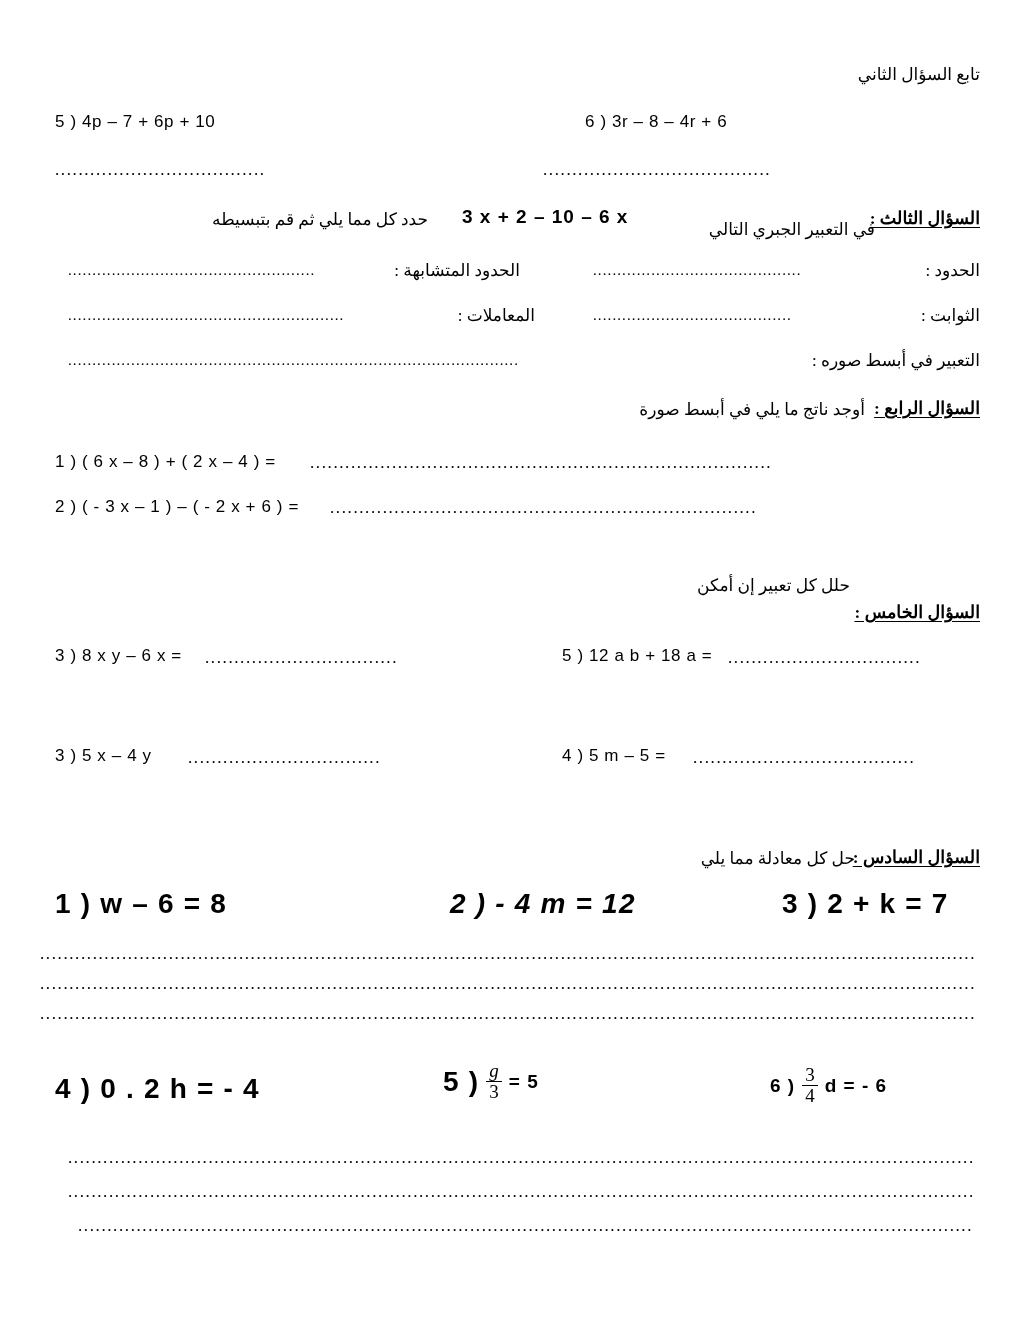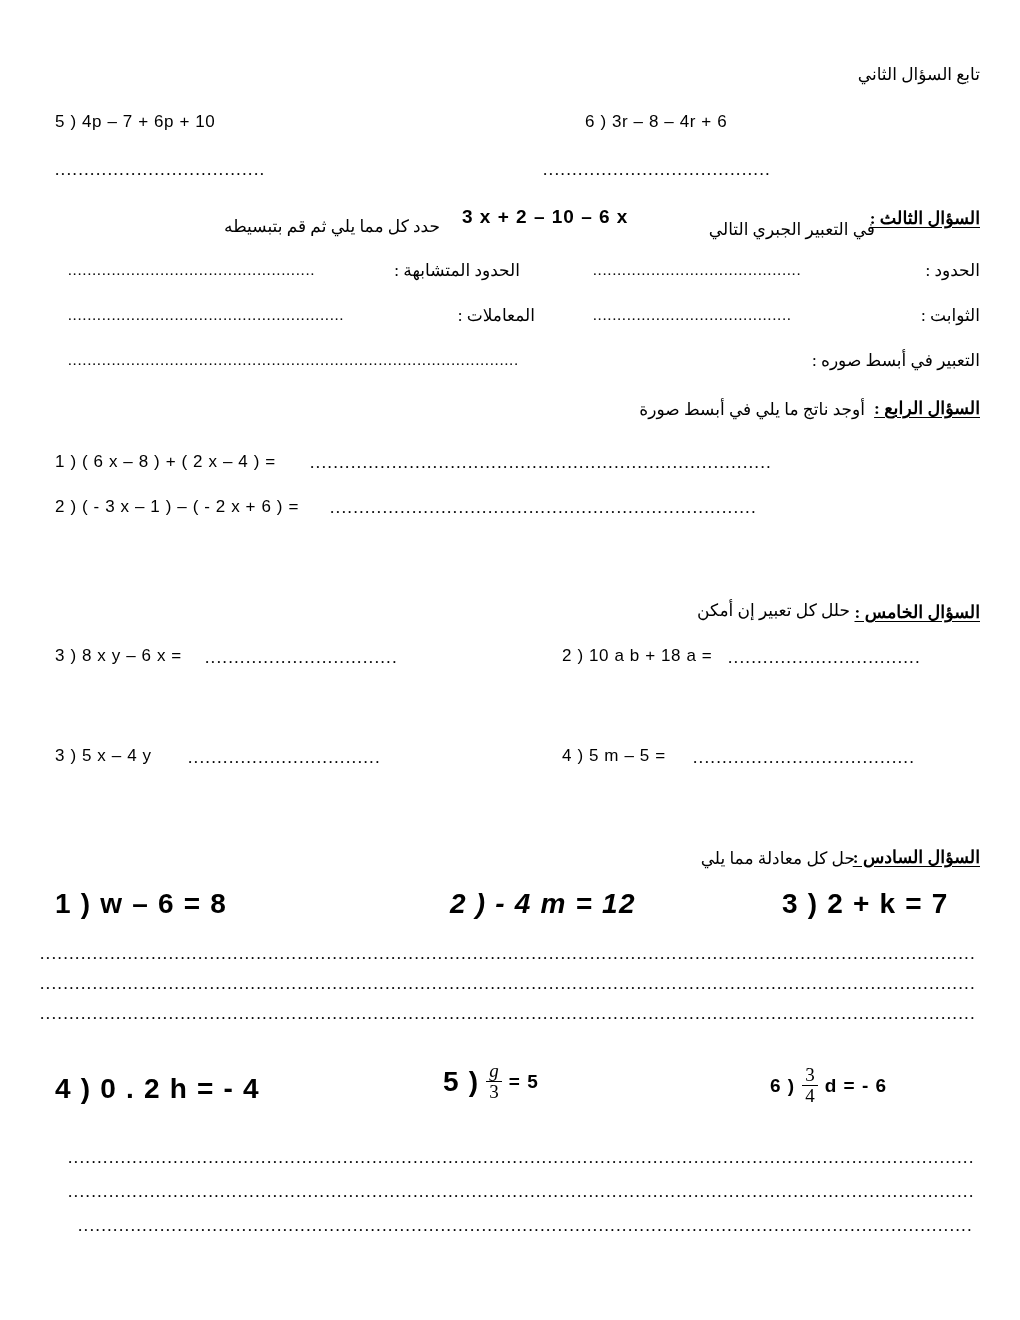--- a/index.html
+++ b/index.html
@@ -129,21 +129,21 @@
   <div class="dots" style="top:160px; left:55px; width:235px;">....................................</div>
 
   <div class="dots" style="top:160px; left:543px; width:270px;">.......................................</div>
 
   <div class="abs q-head" style="top:208px; right:40px;">السؤال الثالث :</div>
 
   <div class="abs ar" style="top:209px; right:145px;margin-top:10px;">في التعبير الجبري التالي</div>
 
   <div class="abs math-b" style="top:206px; left:462px;">3 x + 2 – 10 – 6 x</div>
 
-  <div class="abs ar" style="top:209px; right:580px;margin-top:7px;">حدد كل مما يلي ثم قم  بتبسيطه</div>
+  <div class="abs ar" style="top:209px; right:592px;">حدد كل مما يلي ثم قم  بتبسيطه</div>
 
   <div class="abs ar" style="top:260px; right:40px;">الحدود :</div>
   <div class="dots-thin" style="top:262px; left:593px; width:315px;">...........................................</div>
 
   <div class="abs ar" style="top:260px; right:500px;">الحدود المتشابهة :</div>
   <div class="dots-thin" style="top:262px; left:68px; width:370px;">...................................................</div>
 
   <div class="abs ar" style="top:305px; right:40px;">الثوابت :</div>
   <div class="dots-thin" style="top:307px; left:593px; width:315px;">.........................................</div>
 
@@ -156,26 +156,26 @@
   <div class="abs q-head" style="top:398px; right:40px;">السؤال الرابع :</div>
   <div class="abs ar" style="top:399px; right:155px;">أوجد ناتج ما يلي في أبسط صورة</div>
 
   <div class="abs math" style="top:452px; left:55px;">1 ) ( 6 x – 8 ) + ( 2 x – 4 )  =</div>
   <div class="dots" style="top:453px; left:310px; width:595px;">...............................................................................</div>
 
   <div class="abs math" style="top:497px; left:55px;">2 ) ( - 3 x – 1 ) – ( - 2 x + 6 ) =</div>
   <div class="dots" style="top:498px; left:330px; width:562px;">.........................................................................</div>
 
   <div class="abs q-head" style="top:602px; right:40px;">السؤال الخامس :</div>
-  <div class="abs ar" style="top:600px; right:170px;">حلل كل تعبير إن أمكن</div>
+  <div class="abs ar" style="top:575px; right:170px;">حلل كل تعبير إن أمكن</div>
 
   <div class="abs math" style="top:646px; left:55px;">3 )  8 x y – 6 x =</div>
   <div class="dots" style="top:648px; left:205px; width:237px;">.................................</div>
 
-  <div class="abs math" style="top:646px; left:562px;">2 )  10 a b + 18 a =</div>
+  <div class="abs math" style="top:646px; left:562px;">5 )  12 a b + 18 a =</div>
   <div class="dots" style="top:648px; left:728px; width:237px;">.................................</div>
 
   <div class="abs math" style="top:746px; left:55px;">3 ) 5 x – 4 y</div>
   <div class="dots" style="top:748px; left:188px; width:235px;">.................................</div>
 
   <div class="abs math" style="top:746px; left:562px;">4 )  5 m – 5 =</div>
   <div class="dots" style="top:748px; left:693px; width:245px;">......................................</div>
 
   <div class="abs q-head" style="top:847px; right:40px;">السؤال السادس :</div>
   <div class="abs ar" style="top:848px; right:165px;">حل كل معادلة مما يلي</div>

